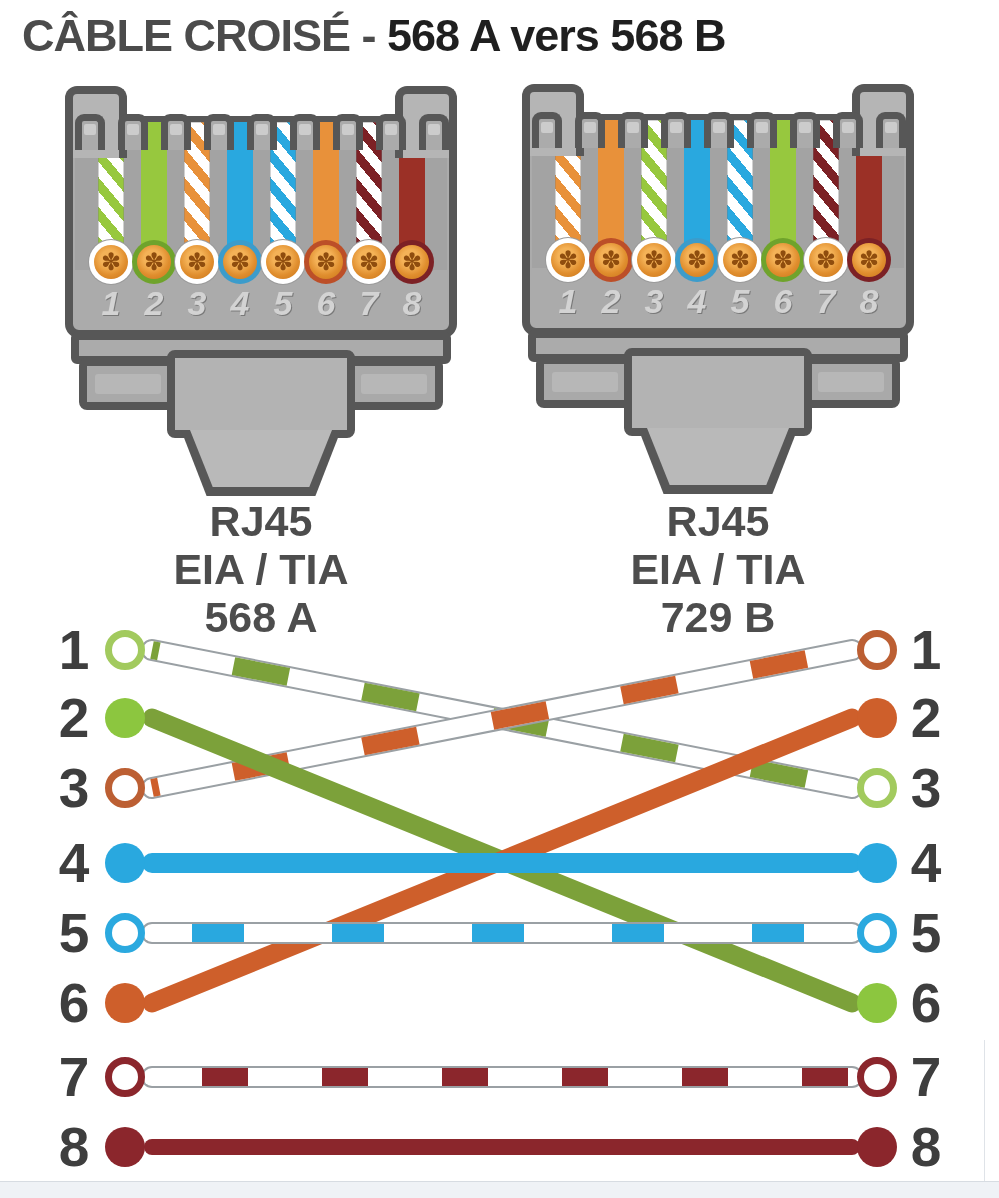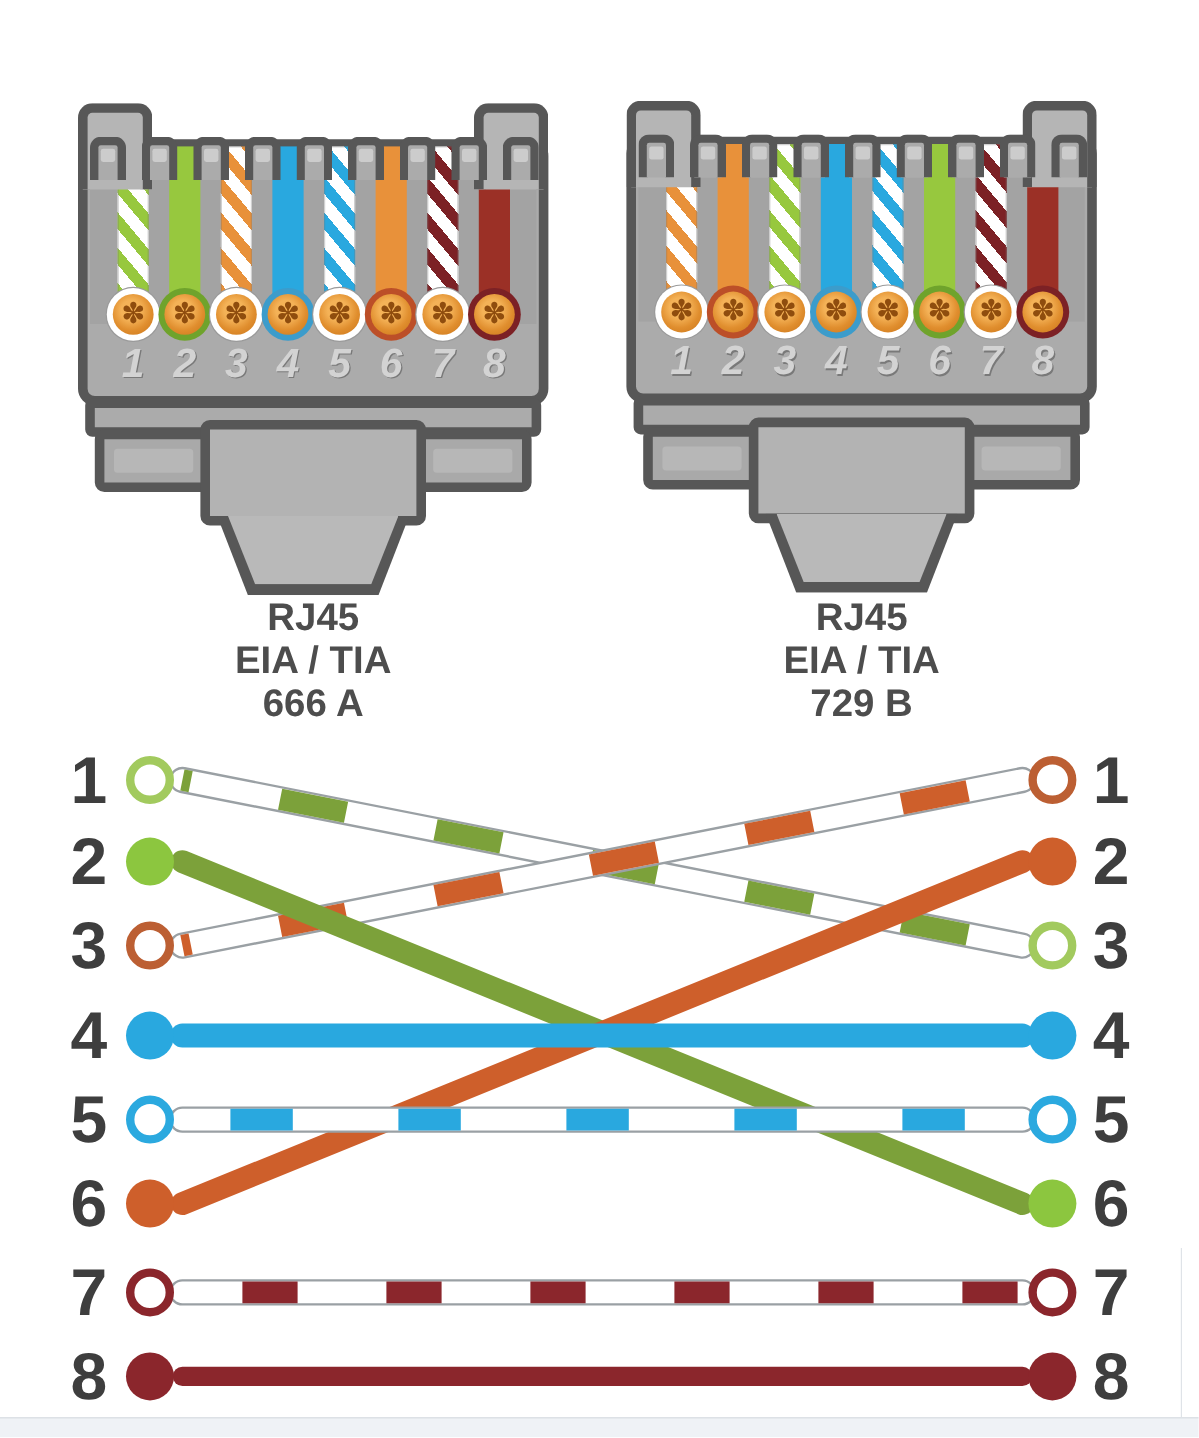--- a/index.html
+++ b/index.html
@@ -31,32 +31,35 @@
           border:8px solid #575757;border-radius:6px;box-sizing:border-box;z-index:2;}
   .side-block{position:absolute;top:272px;width:98px;height:52px;background:#A9A9A9;border:8px solid #575757;
           border-radius:8px;box-sizing:border-box;z-index:3;}
   .side-block .inset{position:absolute;left:8px;top:8px;right:8px;bottom:8px;background:#B7B7B7;border-radius:3px;}
   .center-tab{position:absolute;left:102px;top:264px;width:188px;height:88px;background:#B3B3B3;
           border:8px solid #575757;border-radius:8px;box-sizing:border-box;z-index:4;}
   .trapezoid{position:absolute;left:116px;top:344px;width:160px;height:66px;z-index:5;
           clip-path:polygon(0 0,100% 0,84% 100%,16% 100%);background:#575757;}
   .trapezoid .inset{position:absolute;left:9px;top:0;right:9px;bottom:9px;
           clip-path:polygon(0 0,100% 0,84% 100%,16% 100%);background:#B9B9B9;}
-  .conn-label{position:absolute;top:497px;width:392px;text-align:center;font-size:32px;font-weight:bold;
+  .conn-label{position:absolute;top:497px;width:392px;text-align:center;font-size:43px;font-weight:bold;
           color:#4D4D4D;line-height:1.12;}
   #schematic{position:absolute;left:0;top:616px;}
   .footer{position:absolute;left:0;bottom:0;width:999px;height:17px;background:#EFF2F6;
           border-top:1px solid #D7DCE2;box-sizing:border-box;}
   .vline{position:absolute;left:984px;top:1040px;width:1px;height:141px;background:#DFE3E8;}
 </style>
 </head>
 <body>
 
 <div class="page">
 
+  <div class="title">
+    <span class="t1">CÂBLE CROISÉ - </span><span class="t2">568 A vers 568 B</span>
+  </div>
 
   <div class="connector" id="connA" style="left:65px;top:86px;">
       <div class="conn-face"></div>
       <div class="conn-inner-shade"></div>
       <div class="wire" style="left: 33px; background: repeating-linear-gradient(50deg, rgb(151, 200, 62) 0px, rgb(151, 200, 62) 9px, rgb(255, 255, 255) 9px, rgb(255, 255, 255) 19px); box-shadow: rgba(120, 120, 120, 0.35) 0px 0px 0px 1px inset;"></div>
       <div class="wire" style="left: 76px; background: rgb(151, 200, 62);"></div>
       <div class="wire" style="left: 119px; background: repeating-linear-gradient(50deg, rgb(232, 145, 58) 0px, rgb(232, 145, 58) 9px, rgb(255, 255, 255) 9px, rgb(255, 255, 255) 19px); box-shadow: rgba(120, 120, 120, 0.35) 0px 0px 0px 1px inset;"></div>
       <div class="wire" style="left: 162px; background: rgb(41, 168, 223);"></div>
       <div class="wire" style="left: 205px; background: repeating-linear-gradient(50deg, rgb(41, 168, 223) 0px, rgb(41, 168, 223) 9px, rgb(255, 255, 255) 9px, rgb(255, 255, 255) 19px); box-shadow: rgba(120, 120, 120, 0.35) 0px 0px 0px 1px inset;"></div>
       <div class="wire" style="left: 248px; background: rgb(232, 145, 58);"></div>
@@ -216,21 +219,21 @@
       </div>
       <div class="center-tab"></div>
       <div class="trapezoid">
         <div class="inset"></div>
       </div>
     </div>
 
   <div class="conn-label" id="labelA" style="left:65px;">
       <div>RJ45</div>
       <div>EIA / TIA</div>
-      <div>666 A</div>
+      <div>568 A</div>
     </div>
   <div class="conn-label" id="labelB" style="left:522px;">
       <div>RJ45</div>
       <div>EIA / TIA</div>
       <div>729 B</div>
     </div>
 
   <svg id="schematic" width="999" height="566" viewBox="0 0 999 566">
       <line x1="152" y1="34" x2="852" y2="172" stroke="#9AA0A4" stroke-width="22" stroke-linecap="round"></line>
       <line x1="152" y1="34" x2="852" y2="172" stroke="#ffffff" stroke-width="18" stroke-linecap="round"></line>

